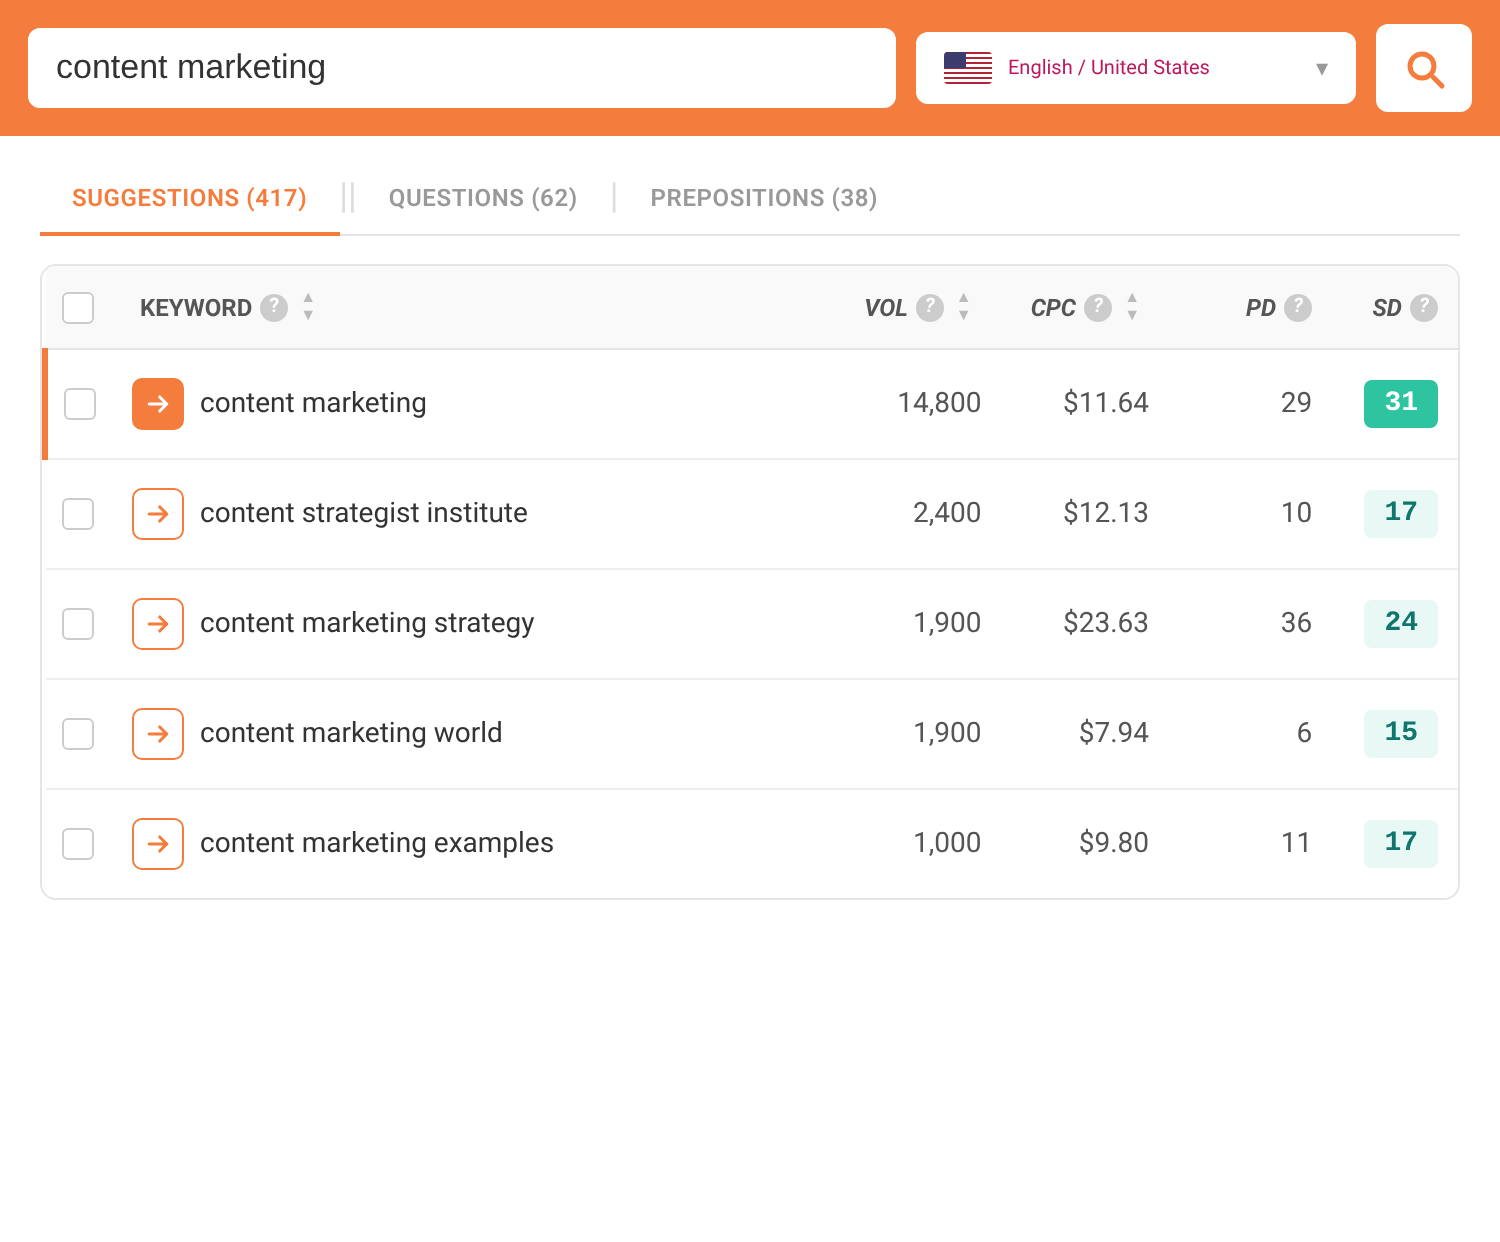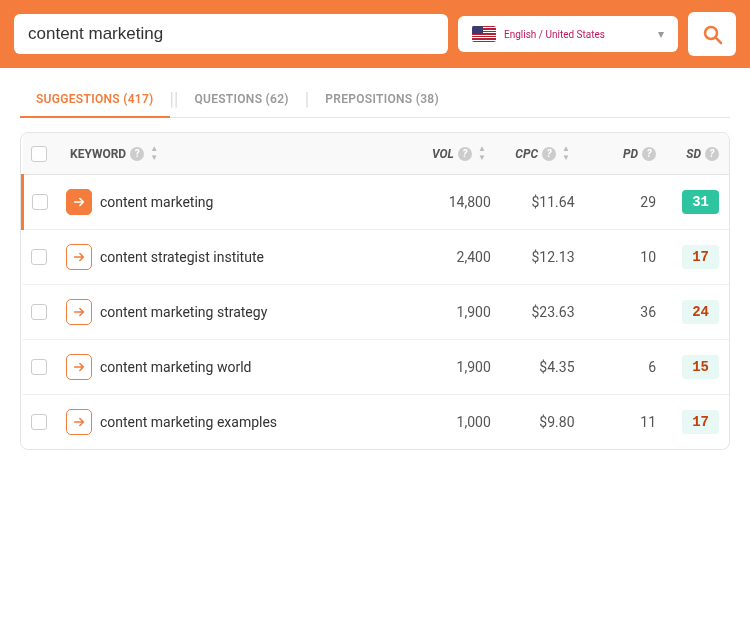--- a/index.html
+++ b/index.html
@@ -302,21 +302,21 @@
     .sd-highlighted {
       background: #2ec4a0;
       color: #fff;
       border-radius: 4px;
       padding: 4px 10px;
       display: inline-block;
       min-width: 36px;
     }
     .sd-light {
       background: #e8f8f4;
-      color: #c2410c;
+      color: #0f766e;
       border-radius: 4px;
       padding: 4px 10px;
       display: inline-block;
       min-width: 36px;
     }
 
     .keyword-text {
       font-size: 14px;
       color: #333;
     }
@@ -478,21 +478,21 @@
       <div class="keyword-row-wrap" style="padding-left:0">
         <div class="arrow-btn ">
           <svg viewBox="0 0 16 16" xmlns="http://www.w3.org/2000/svg">
             <path d="M3 8h10M9 4l4 4-4 4" stroke="#f47c3c" stroke-width="1.8" stroke-linecap="round" stroke-linejoin="round" fill="none"></path>
           </svg>
         </div>
         <span class="keyword-text">content marketing world</span>
       </div>
     </td>
     <td class="num-cell">1,900</td>
-    <td class="num-cell">$4.35</td>
+    <td class="num-cell">$7.94</td>
     <td class="num-cell">6</td>
     <td class="sd-cell num-cell">
       <span class="sd-light">15</span>
     </td>
   </tr>
           <tr>
     <td class="check-col">
       <span class="checkbox"></span>
     </td>
     <td>

